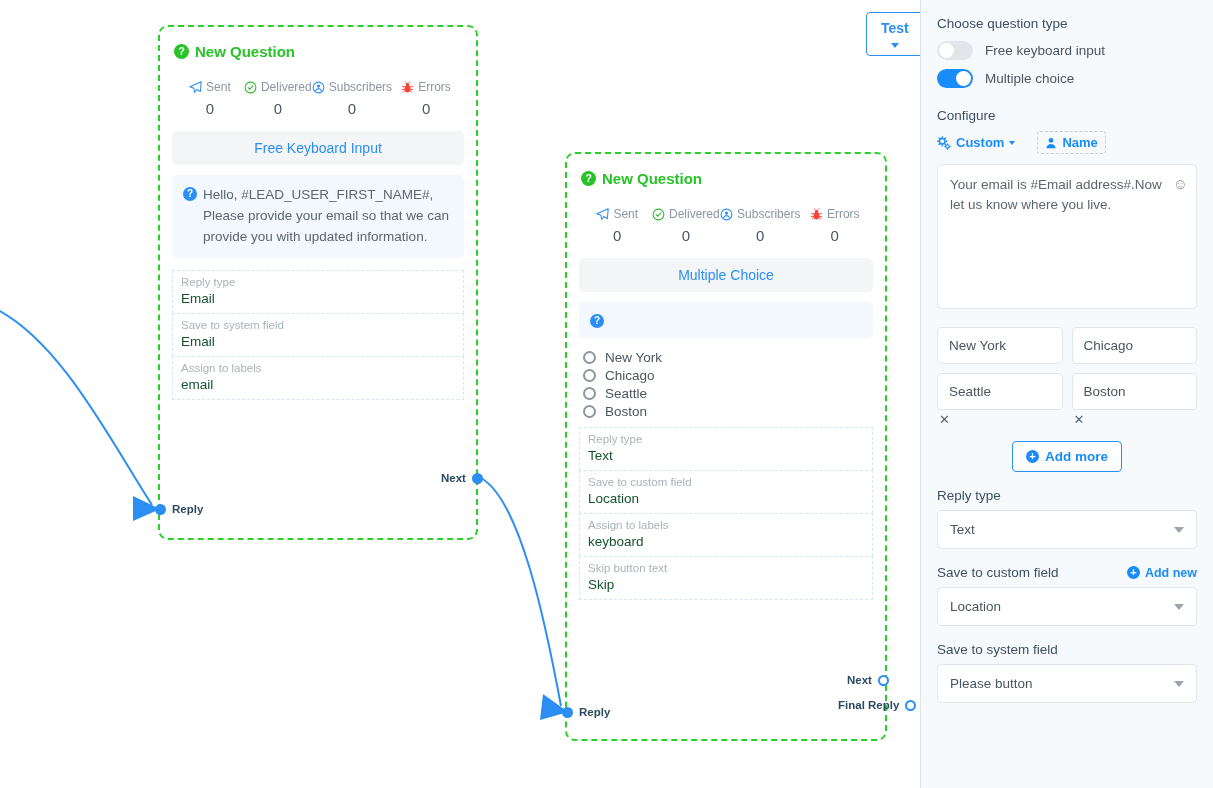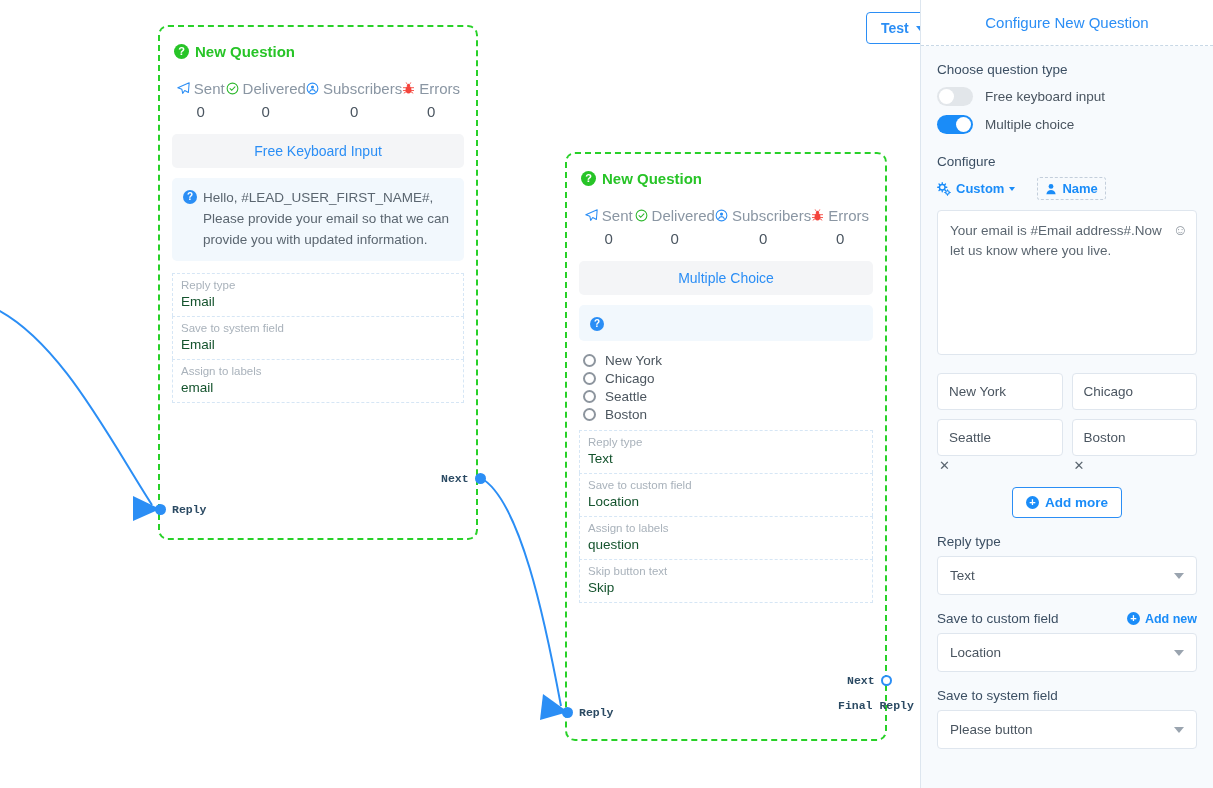--- a/index.html
+++ b/index.html
@@ -34,21 +34,21 @@
     font-size: 11px; font-weight: bold; line-height: 15px;
     text-align: center; display: inline-block;
     font-family: "Liberation Sans", sans-serif;
   }
   .stats-row {
     display: flex; margin-top: 20px; padding: 0 4px;
   }
   .stat { flex: 1; text-align: center; }
   .stat-head {
     display: flex; align-items: center; justify-content: center; gap: 4px;
-    font-size: 15px; color: #8a96a3; white-space: nowrap;
+    font-size: 12px; color: #8a96a3; white-space: nowrap;
   }
   .stat-val { font-size: 15px; color: #4a5560; margin-top: 6px; }
   .type-pill {
     margin-top: 14px;
     background: #f4f5f7;
     border-radius: 5px;
     text-align: center;
     color: #2b8ef5;
     font-size: 14px;
     padding: 9px 0;
@@ -81,41 +81,41 @@
   .field-list { margin-top: 12px; }
   .field-row {
     border: 1px dashed #d6e6f5;
     border-bottom: none;
     padding: 5px 8px 7px 8px;
   }
   .field-row:last-child { border-bottom: 1px dashed #d6e6f5; }
   .field-label { font-size: 11.5px; color: #a9b2bb; }
   .field-value { font-size: 13.5px; color: #14532d; margin-top: 3px; }
 
-  .port-label { font-size: 11.5px; color: #2b4a63; font-weight: bold; font-family: Liberation Mono, monospace; }
+  .port-label { font-size: 11.5px; color: #2b4a63; font-weight: bold; }
   .dot-solid {
     width: 11px; height: 11px; border-radius: 50%;
     background: #2b8ef5;
   }
   .dot-hollow {
     width: 11px; height: 11px; border-radius: 50%;
     background: #fff; border: 2px solid #2b8ef5;
   }
   .port {
     position: absolute; display: flex; align-items: center; gap: 6px;
   }
 
   
   #test-btn {
     position: absolute; left: 866px; top: 12px;
     border: 1px solid #2b8ef5; border-radius: 4px;
     background: #fff; color: #2b8ef5;
     font-size: 14px; font-weight: bold;
     padding: 7px 14px 7px 14px;
-    display: flex; align-items: center; gap: 7px;
+    display: flex; align-items: center; gap: 7px; flex-direction: column;
   }
   .caret-dn {
     width: 0; height: 0;
     border-left: 4px solid transparent;
     border-right: 4px solid transparent;
     border-top: 5px solid #2b8ef5;
   }
 
   
   #config-panel {
@@ -399,21 +399,21 @@
       <div class="field-row">
         <div class="field-label">Reply type</div>
         <div class="field-value">Text</div>
       </div>
       <div class="field-row">
         <div class="field-label">Save to custom field</div>
         <div class="field-value">Location</div>
       </div>
       <div class="field-row">
         <div class="field-label">Assign to labels</div>
-        <div class="field-value">question</div>
+        <div class="field-value">keyboard</div>
       </div>
       <div class="field-row">
         <div class="field-label">Skip button text</div>
         <div class="field-value">Skip</div>
       </div>
     </div>
   </div>
 
   <div class="port" style="left:847px; top:674px;">
     <span class="port-label">Next</span>
@@ -422,21 +422,20 @@
   <div class="port" style="left:838px; top:699px;">
     <span class="port-label">Final Reply</span>
     <span class="dot-hollow"></span>
   </div>
   <div class="port" style="left:562px; top:706px;">
     <span class="dot-solid"></span>
     <span class="port-label">Reply</span>
   </div>
 
   <div id="config-panel">
-    <div class="panel-header">Configure New Question</div>
 
     <div class="panel-body">
       <div class="panel-section-title">Choose question type</div>
 
       <div class="toggle-row">
         <span class="toggle">
             <span class="knob"></span>
           </span>
         <span class="toggle-label">Free keyboard input</span>
       </div>

